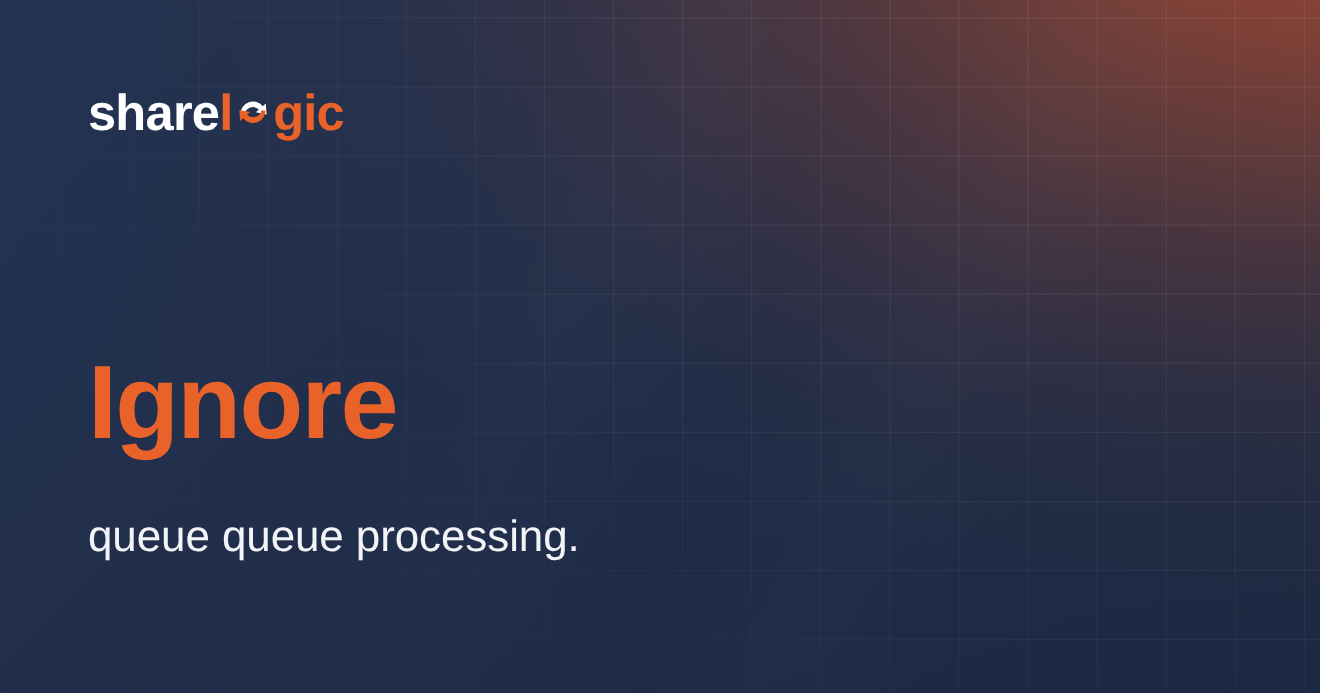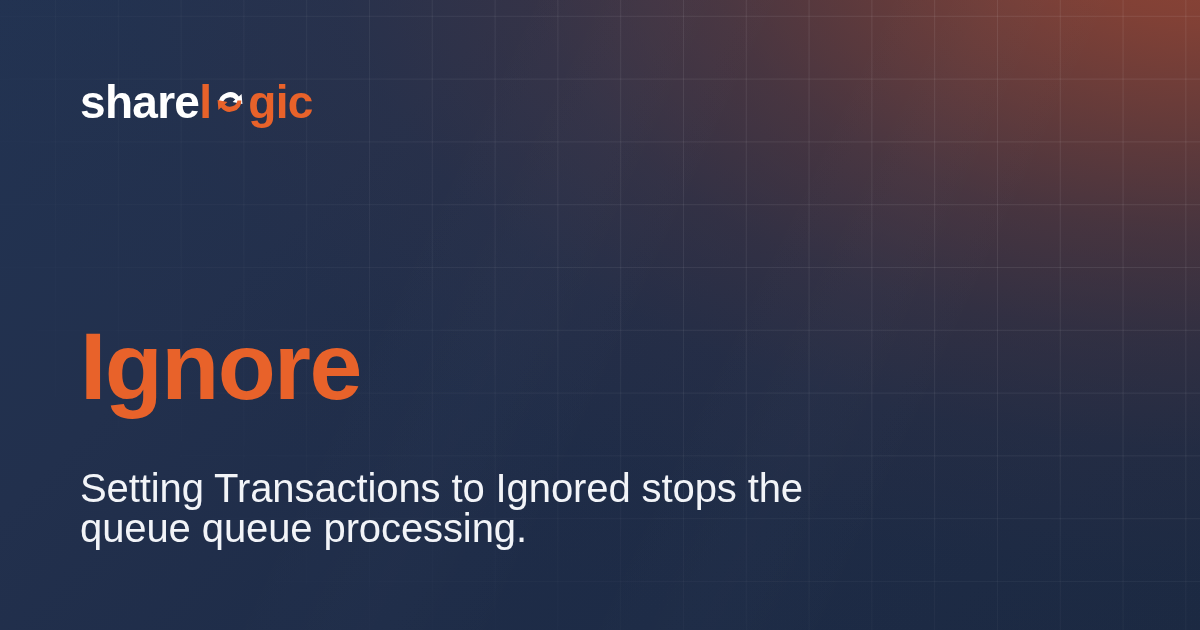--- a/index.html
+++ b/index.html
@@ -187,18 +187,17 @@
                    L11.7 19.4
                    A7.6 7.6 0 0 0 24.5 15.4 Z" fill="#e8622a"></path>
         </svg>
       </span>
         <span class="logo-gic">gic</span>
     </div>
 
     <h1 class="headline">Ignore</h1>
 
     <p class="subtitle">
-      <span class="subtitle-line">Setting Transactions to Ignored stops the</span>
       <span class="subtitle-line">queue queue processing.</span>
     </p>
 
   </div>
 </div>
 
 </body></html>

